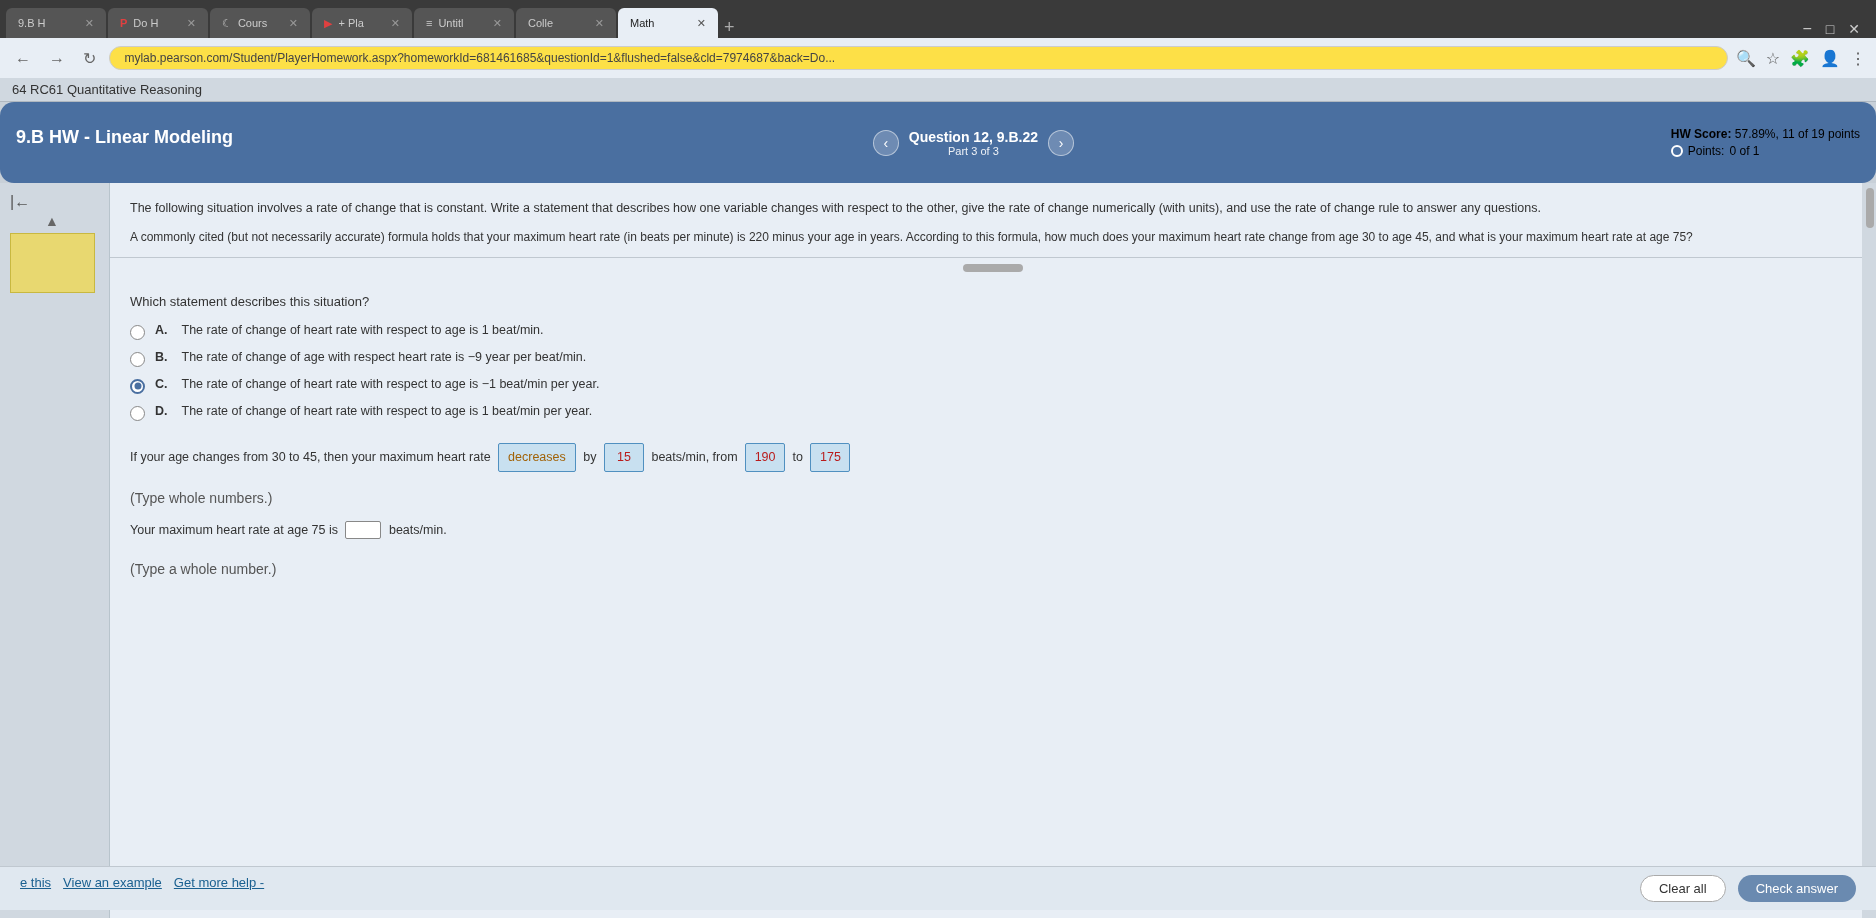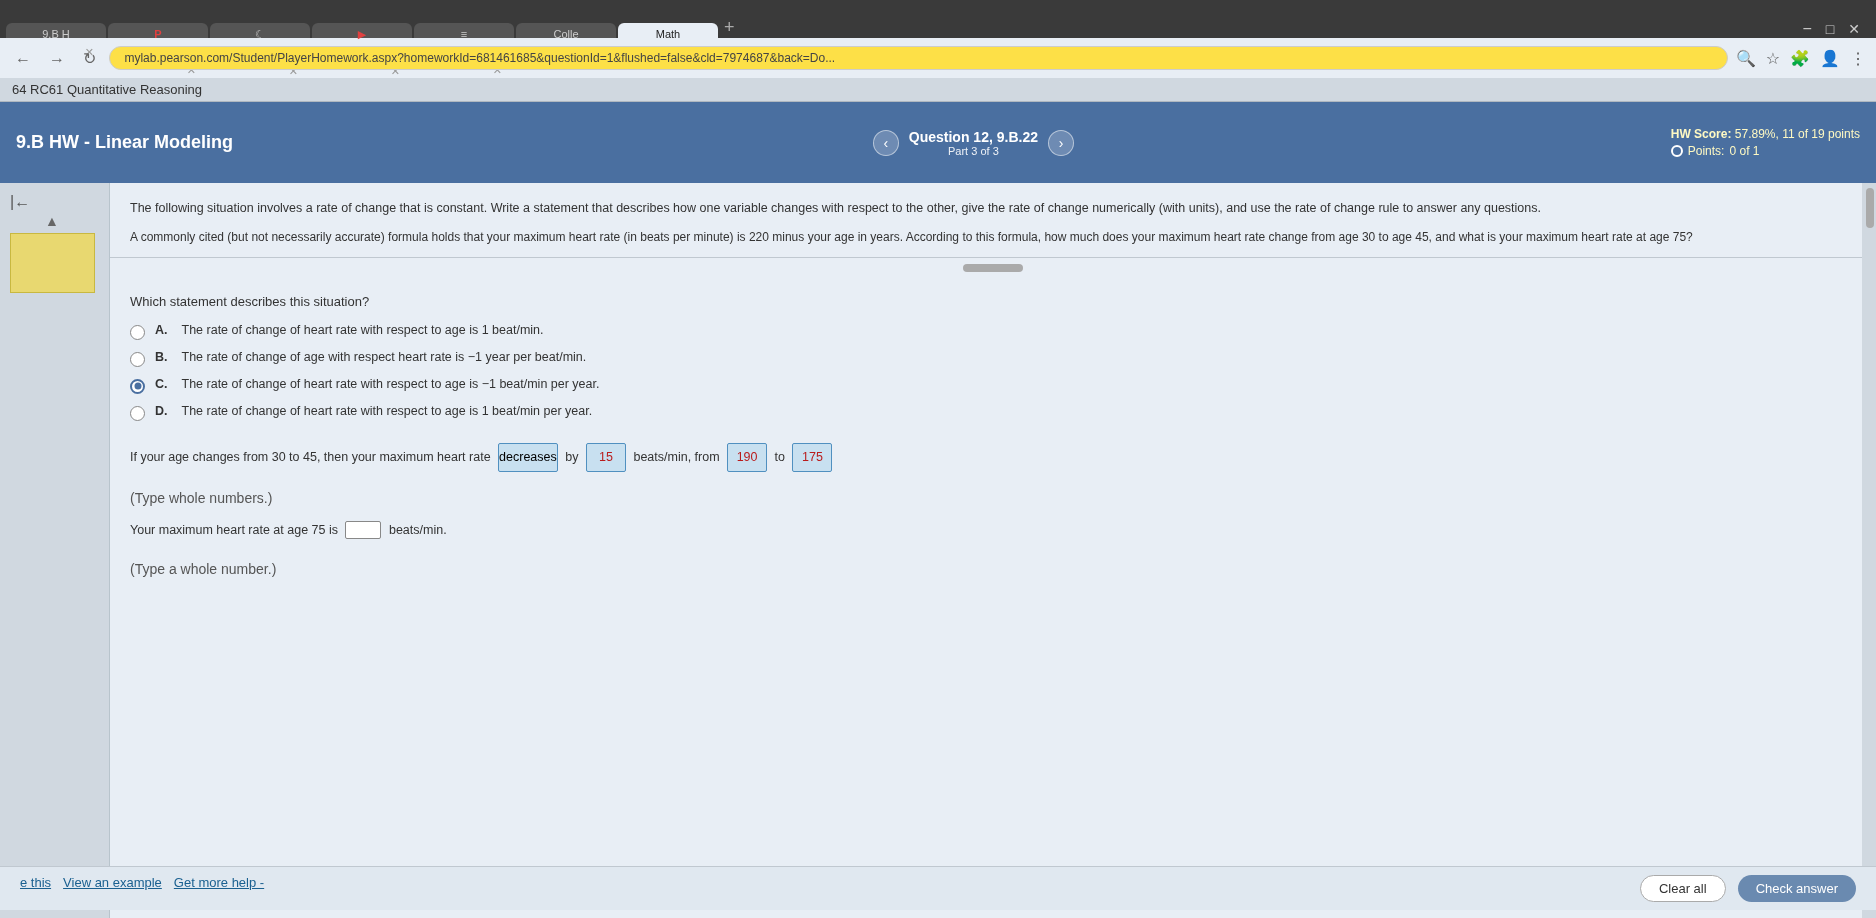--- a/index.html
+++ b/index.html
@@ -27,26 +27,25 @@
     }
 
     .tab {
       display: flex;
       align-items: center;
       background: #555;
       color: #ccc;
       font-size: 12px;
       padding: 5px 12px;
       border-radius: 6px 6px 0 0;
-      height: 15px;
+      height: 30px;
       gap: 6px;
       min-width: 100px;
       max-width: 160px;
       cursor: pointer;
-      flex-direction: column;
     }
     .tab.active {
       background: #e8eef5;
       color: #222;
     }
     .tab .tab-close {
       font-size: 11px;
       color: #999;
       margin-left: auto;
     }
@@ -100,24 +99,24 @@
       font-size: 13px;
       color: #333;
       border-bottom: 1px solid #b0b8c0;
     }
 
     
     .hw-header {
       background: #4a6fa0;
       color: white;
       display: flex;
-      align-items: center;
       padding: 25px 16px;
       gap: 20px;
       min-height: 55px;
+      border-radius: 14px;
     }
 
     .hw-title {
       font-size: 18px;
       font-weight: bold;
       color: white;
       flex: 0 0 auto;
       min-width: 260px;
     }
 
@@ -150,21 +149,21 @@
     .question-info .q-label {
       font-size: 14px;
       font-weight: bold;
     }
     .question-info .q-part {
       font-size: 11px;
       opacity: 0.9;
     }
 
     .score-info {
-      color: #fef9c3;
+      color: #000000;
       font-size: 12px;
       margin-left: auto;
       text-align: right;
     }
     .score-info .hw-score {
       font-size: 12px;
       margin-bottom: 3px;
     }
     .score-info .points {
       display: flex;
@@ -582,39 +581,39 @@
 
         <div class="radio-option">
           <div class="radio-input"></div>
           <span style="font-weight:bold; margin-right:4px;">A.</span>
           <span>The rate of change of heart rate with respect to age is 1 beat/min.</span>
         </div>
 
         <div class="radio-option">
           <div class="radio-input"></div>
           <span style="font-weight:bold; margin-right:4px;">B.</span>
-          <span>The rate of change of age with respect heart rate is −1 year per beat/min.</span>
+          <span>The rate of change of age with respect heart rate is −9 year per beat/min.</span>
         </div>
 
         <div class="radio-option">
           <div class="radio-dot-checked"></div>
           <span style="font-weight:bold; margin-right:4px;">C.</span>
           <span>The rate of change of heart rate with respect to age is −1 beat/min per year.</span>
         </div>
 
         <div class="radio-option">
           <div class="radio-input"></div>
           <span style="font-weight:bold; margin-right:4px;">D.</span>
           <span>The rate of change of heart rate with respect to age is 1 beat/min per year.</span>
         </div>
       </div>
 
       <div class="fill-in-line">
         <span>If your age changes from 30 to 45, then your maximum heart rate</span>
-        <span style="display:inline-block; border:1.5px solid #5090c0; background:#c8e0f0; padding:1px 0; border-radius:2px; font-size:12.5px; color:#000000; margin:0 4px;">decreases</span>
+        <span style="display:inline-block; border:1.5px solid #5090c0; background:#c8e0f0; padding:1px 9px; border-radius:2px; font-size:12.5px; color:#a16207; margin:0 4px;">decreases</span>
         <span>by</span>
         <span class="fill-in-box highlighted" style="margin:0 4px;">15</span>
         <span>beats/min, from</span>
         <span class="fill-in-box highlighted" style="margin:0 4px;">190</span>
         <span>to</span>
         <span class="fill-in-box highlighted" style="margin:0 4px;">175</span>
       </div>
       <p class="type-note">(Type whole numbers.)</p>
 
       <div class="fill-in-line">

